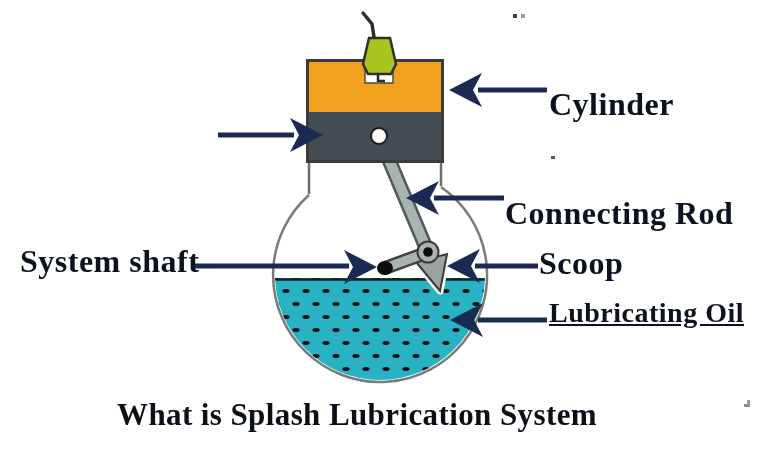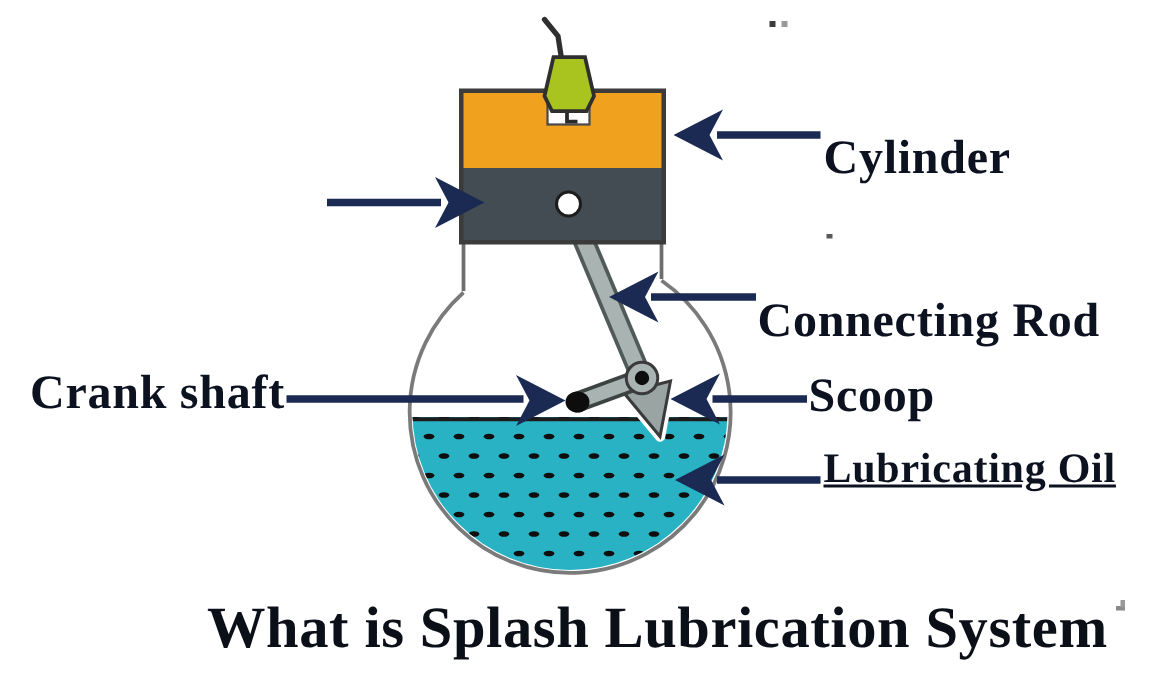--- a/index.html
+++ b/index.html
@@ -7,22 +7,22 @@
     position:relative;width:768px;height:454px;background:#ffffff;overflow:hidden;
     font-family:"Liberation Serif", serif;
   }
   .stage svg{position:absolute;left:0;top:0;}
   .lbl{
     position:absolute;font-weight:700;color:#0c1220;font-size:32px;
     letter-spacing:.5px;white-space:nowrap;line-height:1;
   }
   .lbl-small{font-size:28px;}
   .title{
-    position:absolute;font-weight:700;color:#0b0f18;font-size:39px;
-    letter-spacing:.4px;white-space:nowrap;line-height:1;margin-left:21px;
+    position:absolute;font-weight:700;color:#0b0f18;font-size:31px;
+    letter-spacing:.4px;white-space:nowrap;line-height:1;
   }
 </style>
 </head>
 <body>
 
 <div class="stage">
 
   <svg width="768" height="454" viewBox="0 0 768 454">
     <defs>
       <pattern id="oilDots" x="0" y="0" width="20" height="26" patternUnits="userSpaceOnUse">
@@ -107,18 +107,18 @@
       <rect x="513" y="14" width="4" height="4" fill="#3a3a3a"></rect>
       <rect x="521" y="14" width="4" height="4" fill="#9a9a9a"></rect>
       <rect x="551" y="156" width="4" height="3" fill="#5a5a5a"></rect>
       <rect x="744" y="404" width="6" height="3" fill="#8a8a8a"></rect>
       <rect x="747" y="400" width="3" height="5" fill="#9a9a9a"></rect>
     </g>
   </svg>
 
   <div class="lbl" style="left:549px;top:68px;margin-top:20px;">Cylinder</div>
   <div class="lbl" style="left:505px;top:177px;margin-top:20px;">Connecting Rod</div>
-  <div class="lbl" style="left:20px;top:245px;">Crank shaft</div>
+  <div class="lbl" style="left:20px;top:245px;">System shaft</div>
   <div class="lbl" style="left:539px;top:247px;">Scoop</div>
   <div class="lbl lbl-small" style="left:549px;top:299px;text-decoration:underline;">Lubricating Oil</div>
   <div class="title" style="left:117px;top:399px;">What is Splash Lubrication System</div>
 
 </div>
 
 </body></html>

